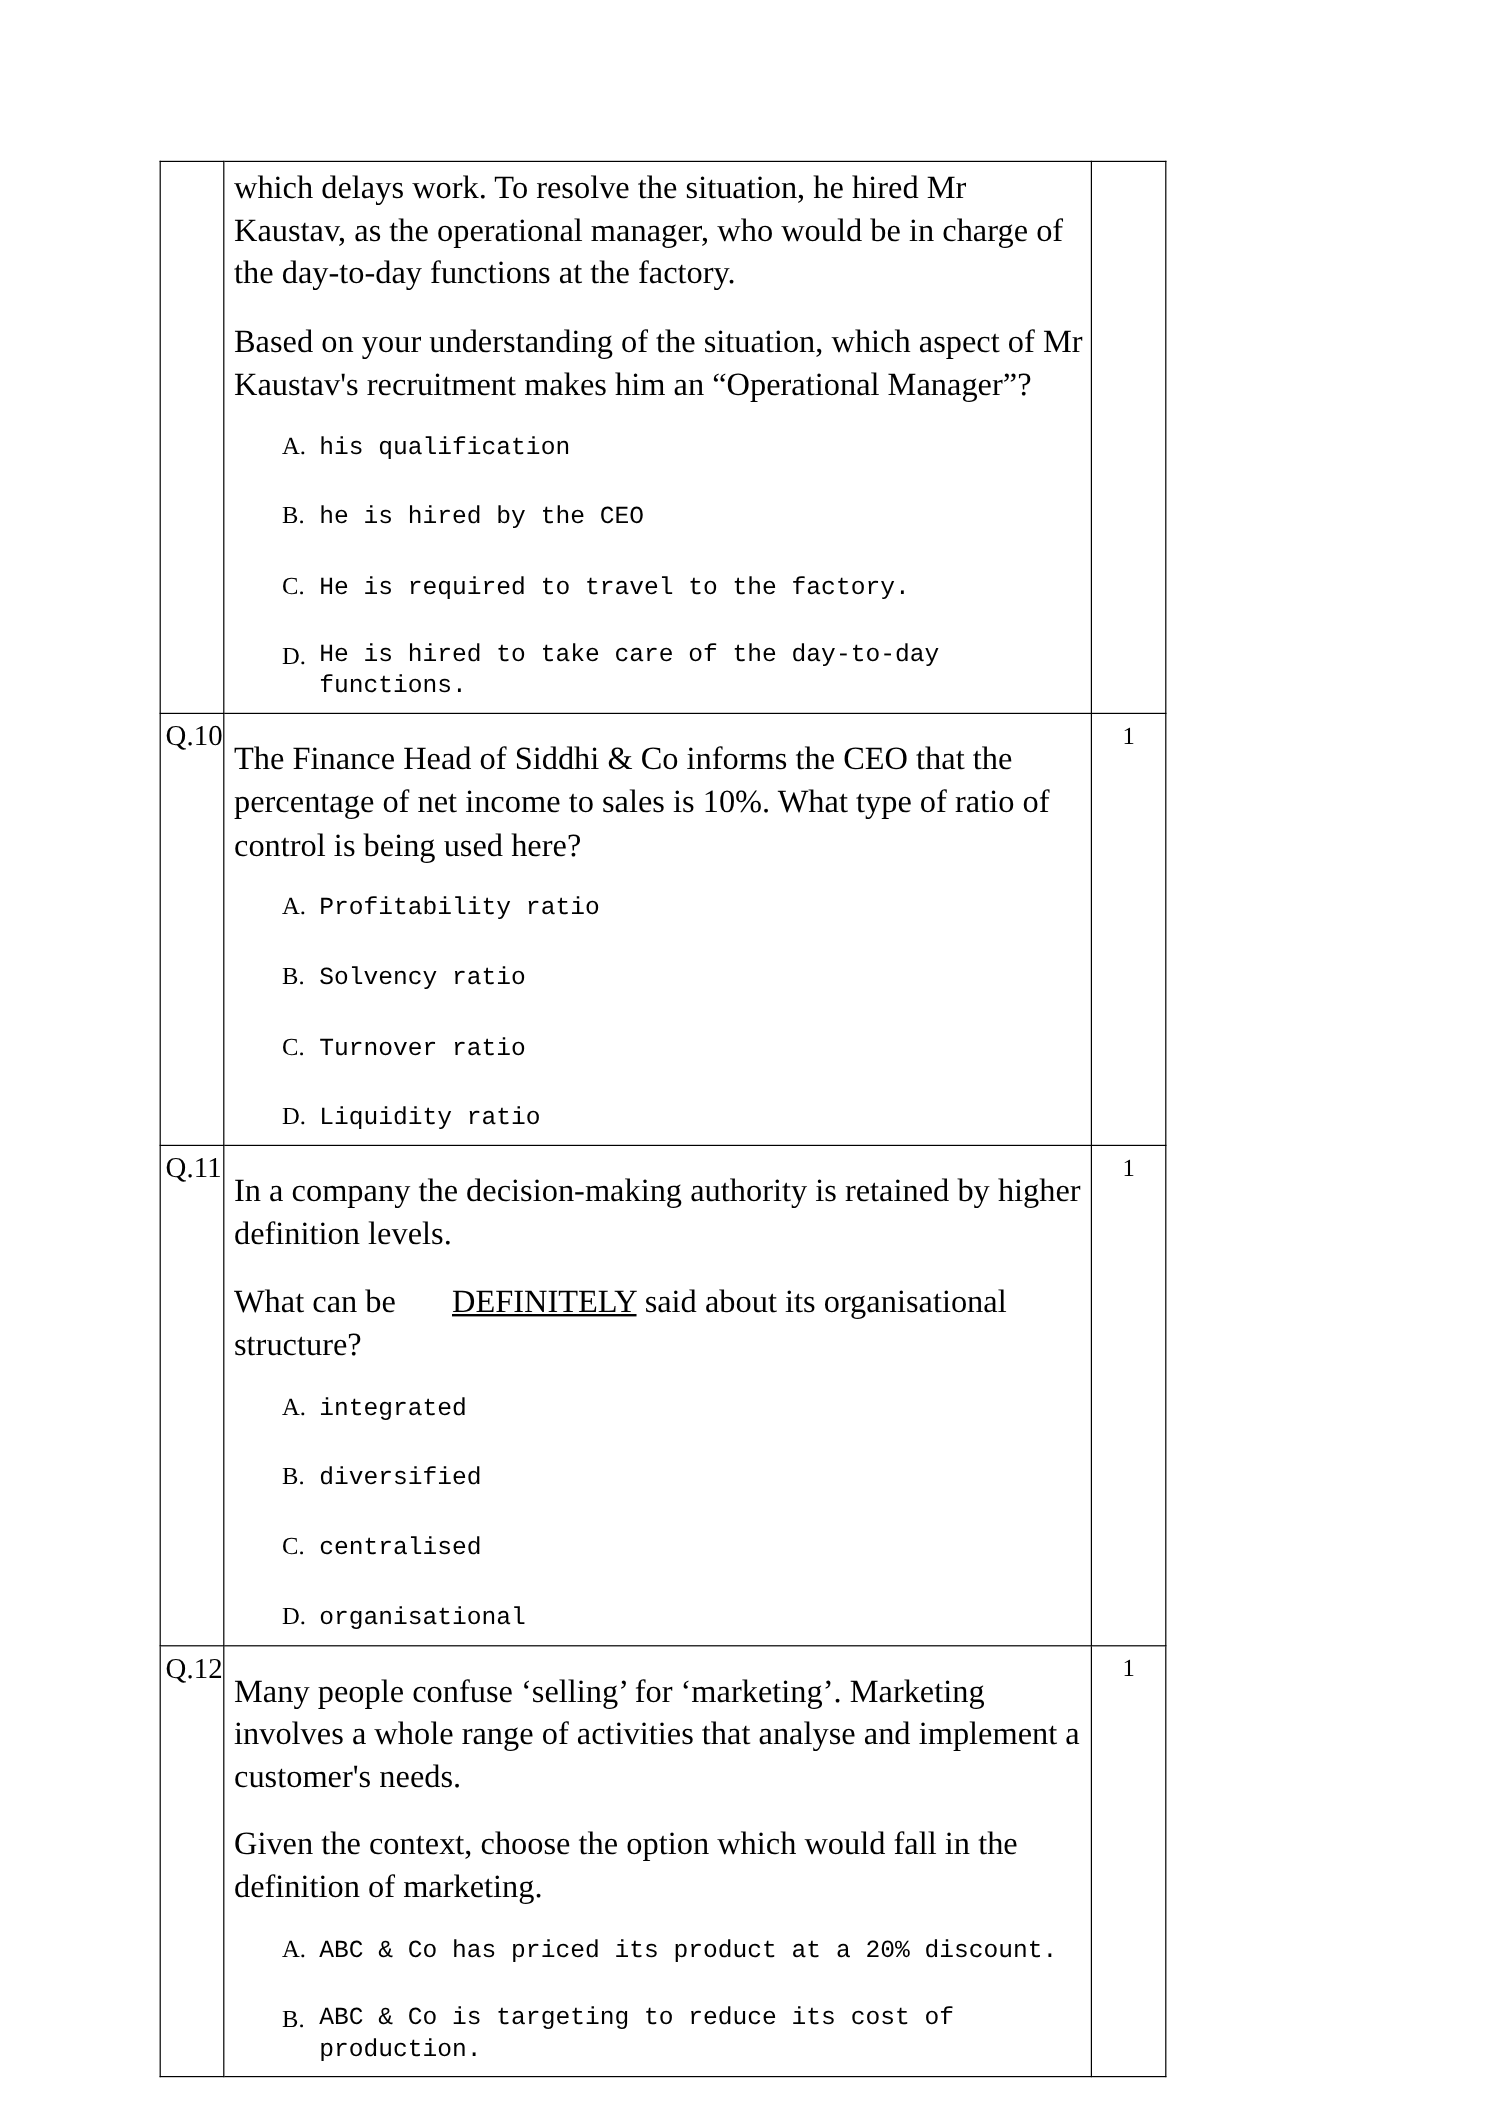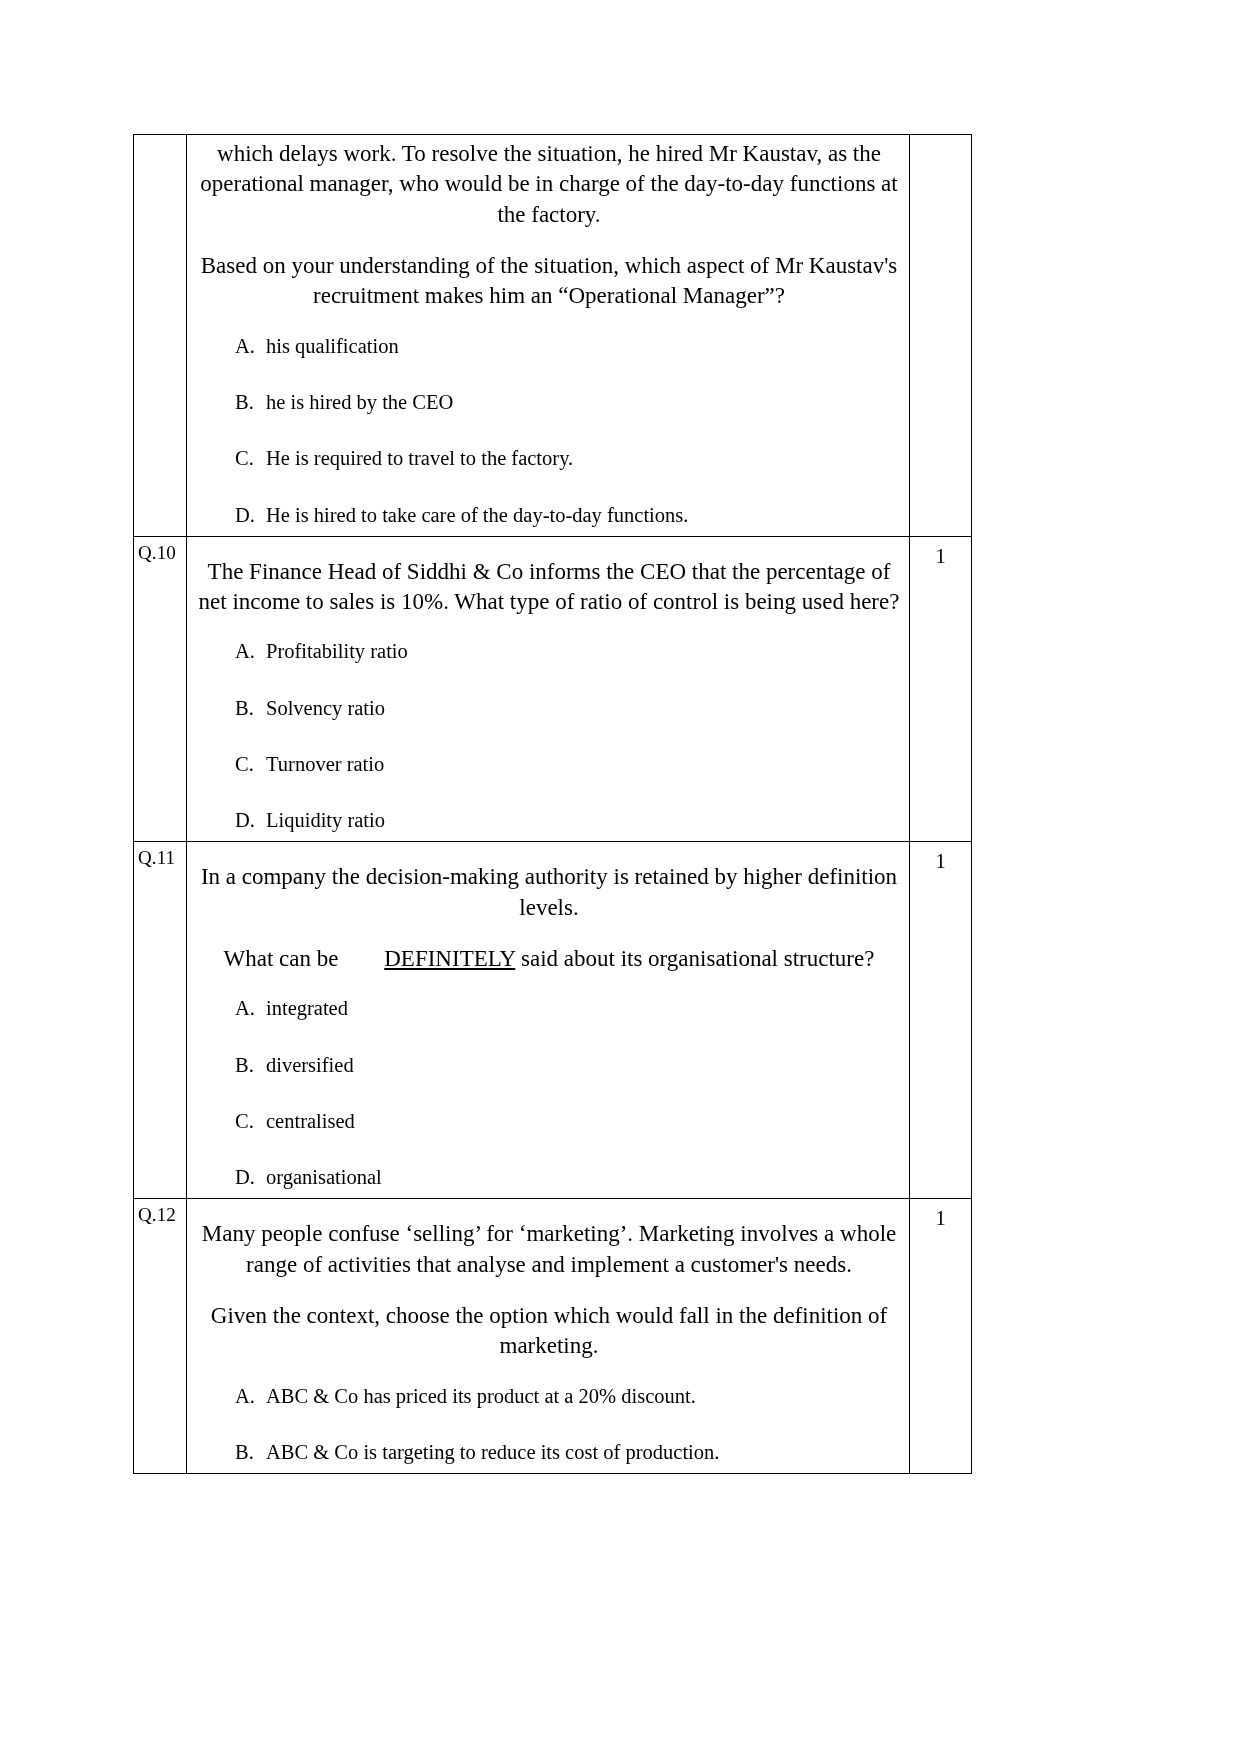--- a/index.html
+++ b/index.html
@@ -32,39 +32,39 @@
   .qtable td {
     border: 1.4px solid #000000;
     vertical-align: top;
     padding: 0;
   }
   .col-qno   { width: 52px; }
   .col-body  { width: 722px; }
   .col-marks { width: 61px; }
 
   .qno {
-    font-size: 19px;
+    font-size: 24px;
     line-height: 1.18;
     padding: 5px 0 0 4px;
     letter-spacing: 0.1px;
   }
   .marks {
     font-size: 20.5px;
     line-height: 1.18;
     padding: 7px 0 0 0;
     text-align: center;
   }
   .body {
     padding: 4px 6px 6px 8px;
   }
   .para {
-    font-size: 23px;
+    font-size: 27px;
     line-height: 1.32;
     margin: 0 0 21px 0;
-    text-align: center;
+    text-align: left;
   }
   .opts {
     margin: 0;
     padding: 0;
     list-style: none;
   }
   .opt {
     font-size: 20.5px;
     line-height: 1.28;
     margin: 0 0 30px 0;
@@ -75,20 +75,21 @@
     margin-bottom: 2px;
   }
   .opt .lbl {
     position: absolute;
     left: 40px;
     top: 0;
   }
   .opt .txt {
     display: inline-block;
     padding-left: 31px;
+    font-family: Liberation Mono, monospace;
   }
   u.strong-underline {
     text-decoration: underline;
     text-underline-offset: 2px;
     margin-left: 40px;
   }
   .spacer-top { height: 16px; }
 </style>
 </head>
 <body>

